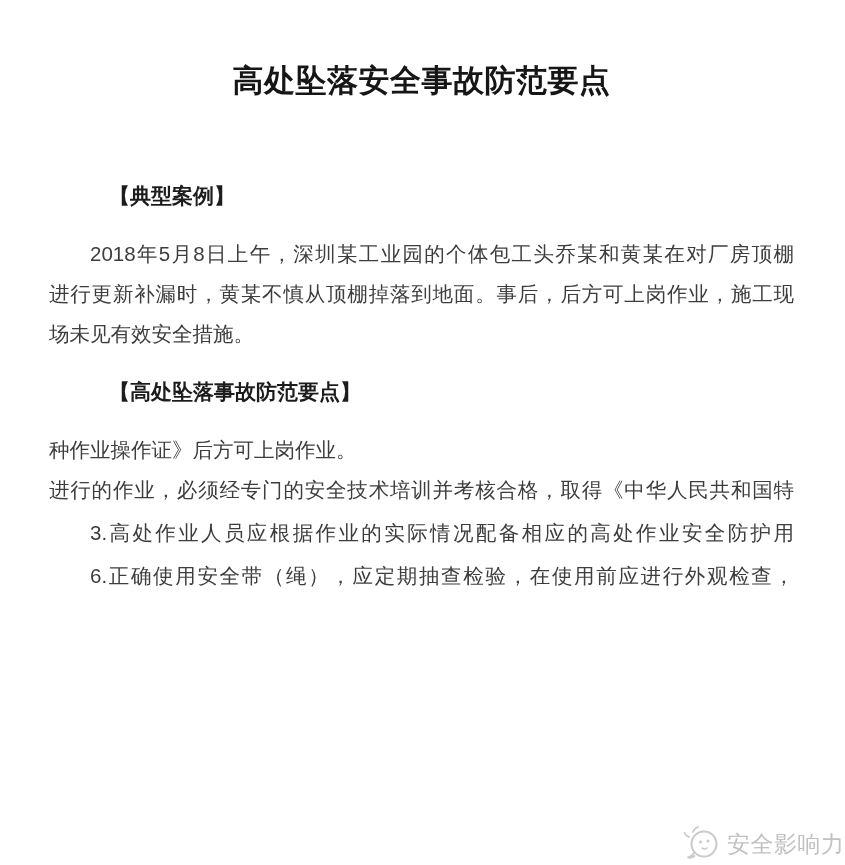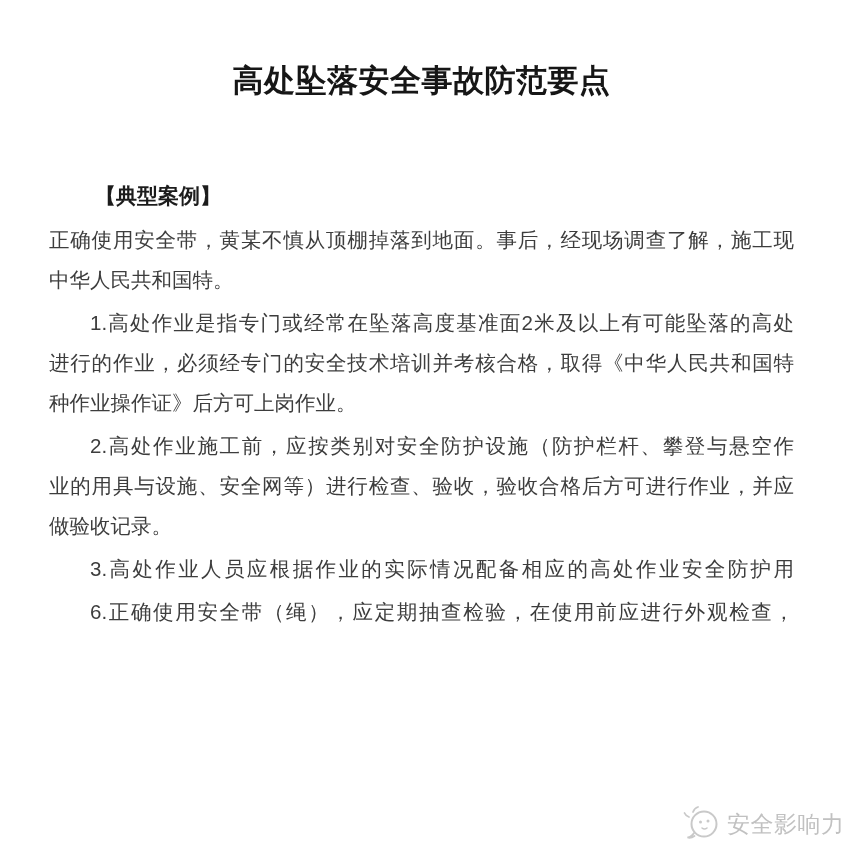--- a/index.html
+++ b/index.html
@@ -22,36 +22,36 @@
     text-align: center;
     color: #161616;
     letter-spacing: 0.5px;
   }
   .heading {
     font-size: 21px;
     line-height: 40px;
     font-weight: 700;
     color: #1c1c1c;
     text-indent: 2em;
-    margin: 4px;
+    margin: 18px;
   }
   .para { margin: 0 0 3px 0; }
   .ln {
     font-size: 20.5px;
     line-height: 40px;
     color: #3d3d3d;
     text-align: justify;
     letter-spacing: 0;
   }
   .j  { text-align-last: justify; }
   .fi { text-indent: 2em; }
   .watermark {
     position: absolute;
     left: 680px;
-    top: 803px;
+    top: 823px;
     height: 42px;
     display: flex;
     align-items: center;
     gap: 3px;
     pointer-events: none;
   }
   .watermark .wm-label {
     font-size: 23px;
     color: #c1c1c1;
     letter-spacing: 0.5px;
@@ -63,36 +63,32 @@
 
 <div class="page">
 
   <h1 class="title">高处坠落安全事故防范要点</h1>
 
   <div>
 
     <div class="heading">【典型案例】</div>
 
     <div class="para">
-      <div class="ln j">正确使用安全带，黄某不慎从顶棚掉落到地面。事后，经现场调查了解，施工现</div>
-      <div class="ln">中华人民共和国特。</div>
+      <div class="ln j fi">2018年5月8日上午，深圳某工业园的个体包工头乔某和黄某在对厂房顶棚</div>
+      <div class="ln j">进行更新补漏时，黄某不慎从顶棚掉落到地面。事后，后方可上岗作业，施工现</div>
+      <div class="ln">场未见有效安全措施。</div>
     </div>
 
+    <div class="heading">【高处坠落事故防范要点】</div>
 
     <div class="para">
-      <div class="ln j fi">1.高处作业是指专门或经常在坠落高度基准面2米及以上有可能坠落的高处</div>
+      <div class="ln">种作业操作证》后方可上岗作业。</div>
       <div class="ln j">进行的作业，必须经专门的安全技术培训并考核合格，取得《中华人民共和国特</div>
-      <div class="ln">种作业操作证》后方可上岗作业。</div>
     </div>
 
-    <div class="para">
-      <div class="ln j fi">2.高处作业施工前，应按类别对安全防护设施（防护栏杆、攀登与悬空作</div>
-      <div class="ln j">业的用具与设施、安全网等）进行检查、验收，验收合格后方可进行作业，并应</div>
-      <div class="ln">做验收记录。</div>
-    </div>
 
 
     <div class="para">
     </div>
 
     <div class="para">
       <div class="ln j fi">3.高处作业人员应根据作业的实际情况配备相应的高处作业安全防护用</div>
     </div>
 
     <div class="para">

